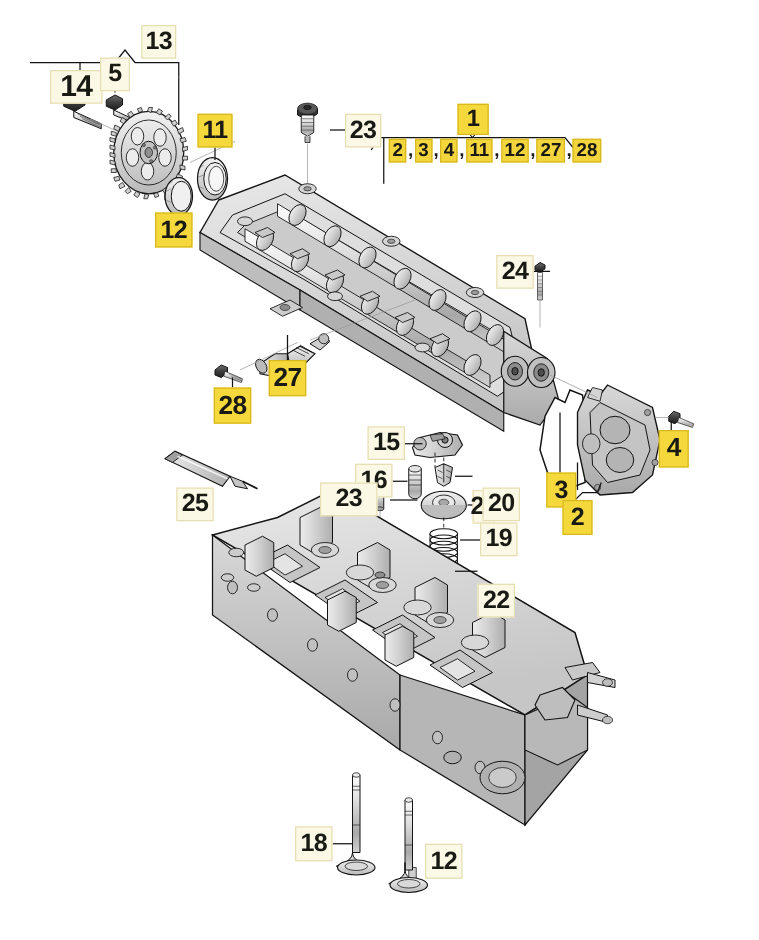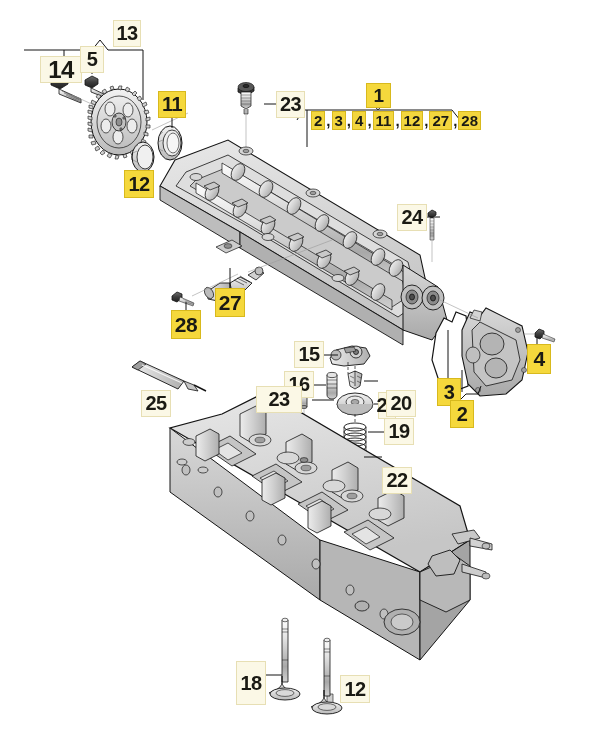--- a/index.html
+++ b/index.html
@@ -561,17 +561,17 @@
   <div class="callout plain" style="left:386px; top:390px; width:30px; height:27px; font-size:20px;">20</div>
 
   <div class="callout plain" style="left:384px; top:418px; width:30px; height:27px; font-size:20px;">19</div>
 
   <div class="callout plain" style="left:382px; top:443px; width:30px; height:27px; font-size:20px;margin-top:24px;">22</div>
 
   <div class="callout plain" style="left:141px; top:390px; width:30px; height:27px; font-size:20px;">25</div>
 
   <div class="callout plain" style="left:256px; top:386px; width:46px; height:27px; font-size:20px;">23</div>
 
-  <div class="callout plain" style="left:236px; top:661px; width:30px; height:44px; font-size:20px;">18</div>
+  <div class="callout plain" style="left:236px; top:661px; width:30px; height:28px; font-size:20px;">18</div>
 
   <div class="callout plain" style="left:340px; top:675px; width:30px; height:28px; font-size:20px;">12</div>
 
 </div>
 
 </body></html>

